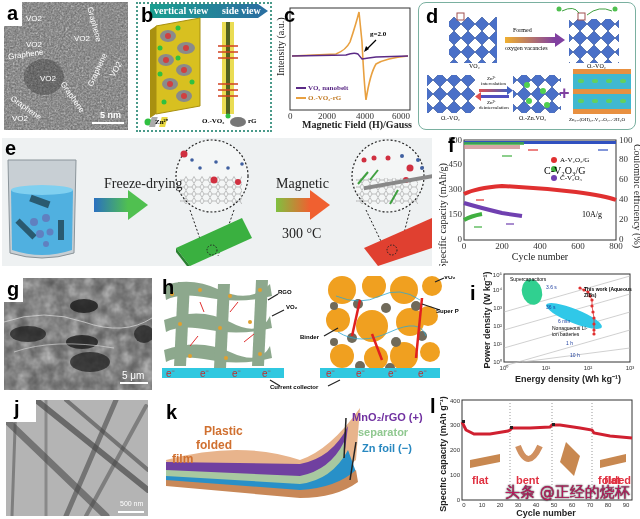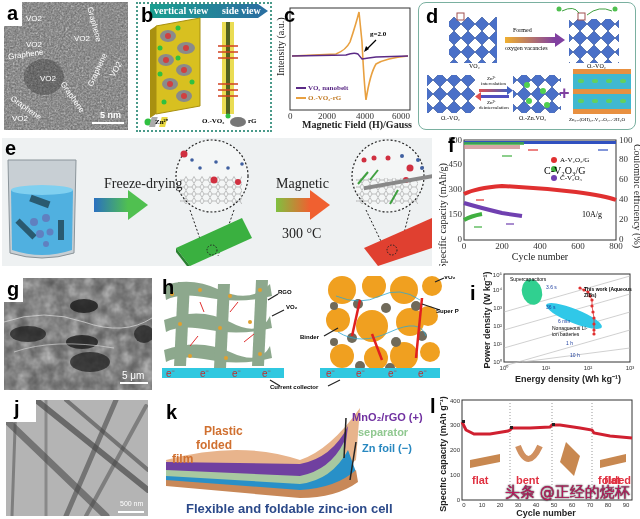--- a/index.html
+++ b/index.html
@@ -511,21 +511,20 @@
     <path d="M6,80 L140,90 Q176,88 196,70 L198,82 Q176,98 140,98 L6,86 Z" fill="#c88858"></path>
     <line x1="186" y1="18" x2="184" y2="58" stroke="#222" stroke-width="1.5"></line>
     <line x1="196" y1="42" x2="190" y2="80" stroke="#222" stroke-width="1.5"></line>
   </svg>
   <span class="abs sans" style="left:44px;top:24px;font-size:12px;font-weight:bold;color:#d07030;">Plastic</span>
   <span class="abs sans" style="left:36px;top:38px;font-size:12px;font-weight:bold;color:#d07030;">folded</span>
   <span class="abs sans" style="left:12px;top:52px;font-size:12px;font-weight:bold;color:#d07030;">film</span>
   <span class="abs sans" style="left:192px;top:11px;font-size:11px;font-weight:bold;color:#7030a0;">MnO₂/rGO (+)</span>
   <span class="abs sans" style="left:198px;top:26px;font-size:11px;font-weight:bold;color:#90c890;">separator</span>
   <span class="abs sans" style="left:202px;top:42px;font-size:11px;font-weight:bold;color:#2888c0;">Zn foil (−)</span>
-  <span class="abs sans" style="left:26px;top:101px;font-size:13px;font-weight:bold;color:#2c4a8a;">Flexible and foldable zinc-ion cell</span>
 </div>
 <span class="plabel" style="left:166px;top:402px;">k</span>
 
 <div class="panel" style="left:440px;top:396px;width:200px;height:123px;">
   <svg width="200" height="123">
     <text x="6" y="58" class="axlabel-s" font-size="6" transform="rotate(-90 6 58)" text-anchor="middle">Specific capacity (mAh g⁻¹)</text>
     <rect x="22" y="4" width="170" height="100" fill="#fff" stroke="#333" stroke-width="1"></rect>
     <g stroke="#999" stroke-dasharray="1 2">
         <line x1="70" y1="4" x2="70" y2="104"></line>
         <line x1="112" y1="4" x2="112" y2="104"></line>

